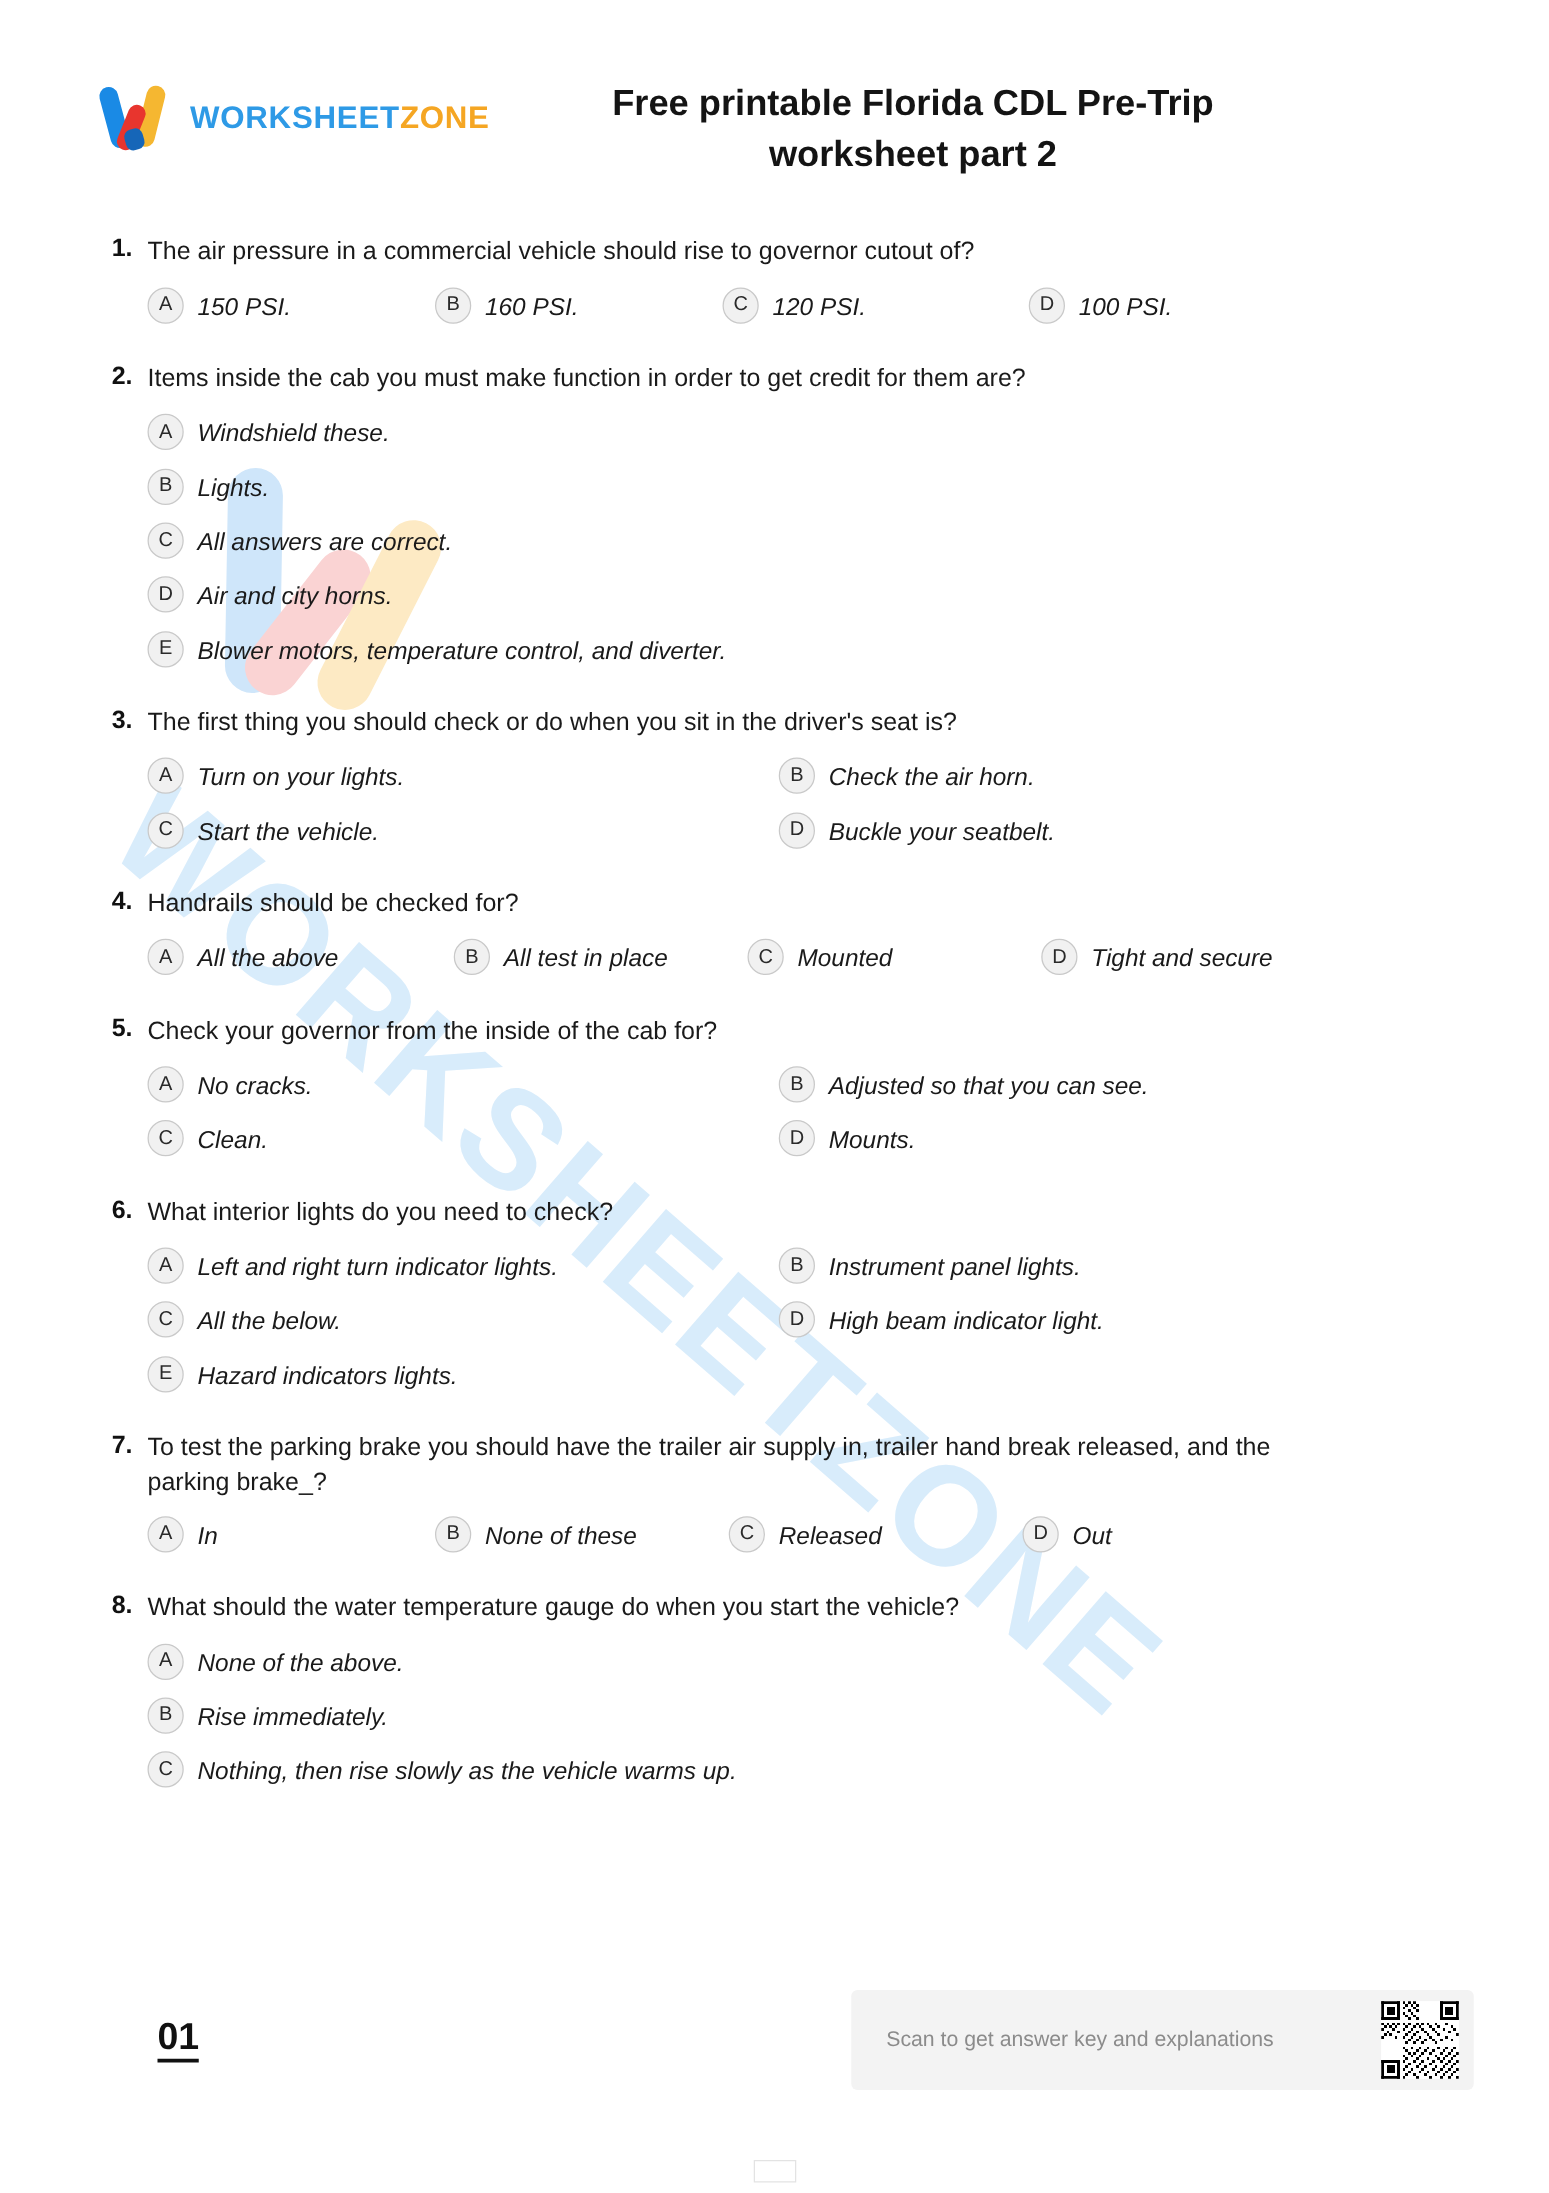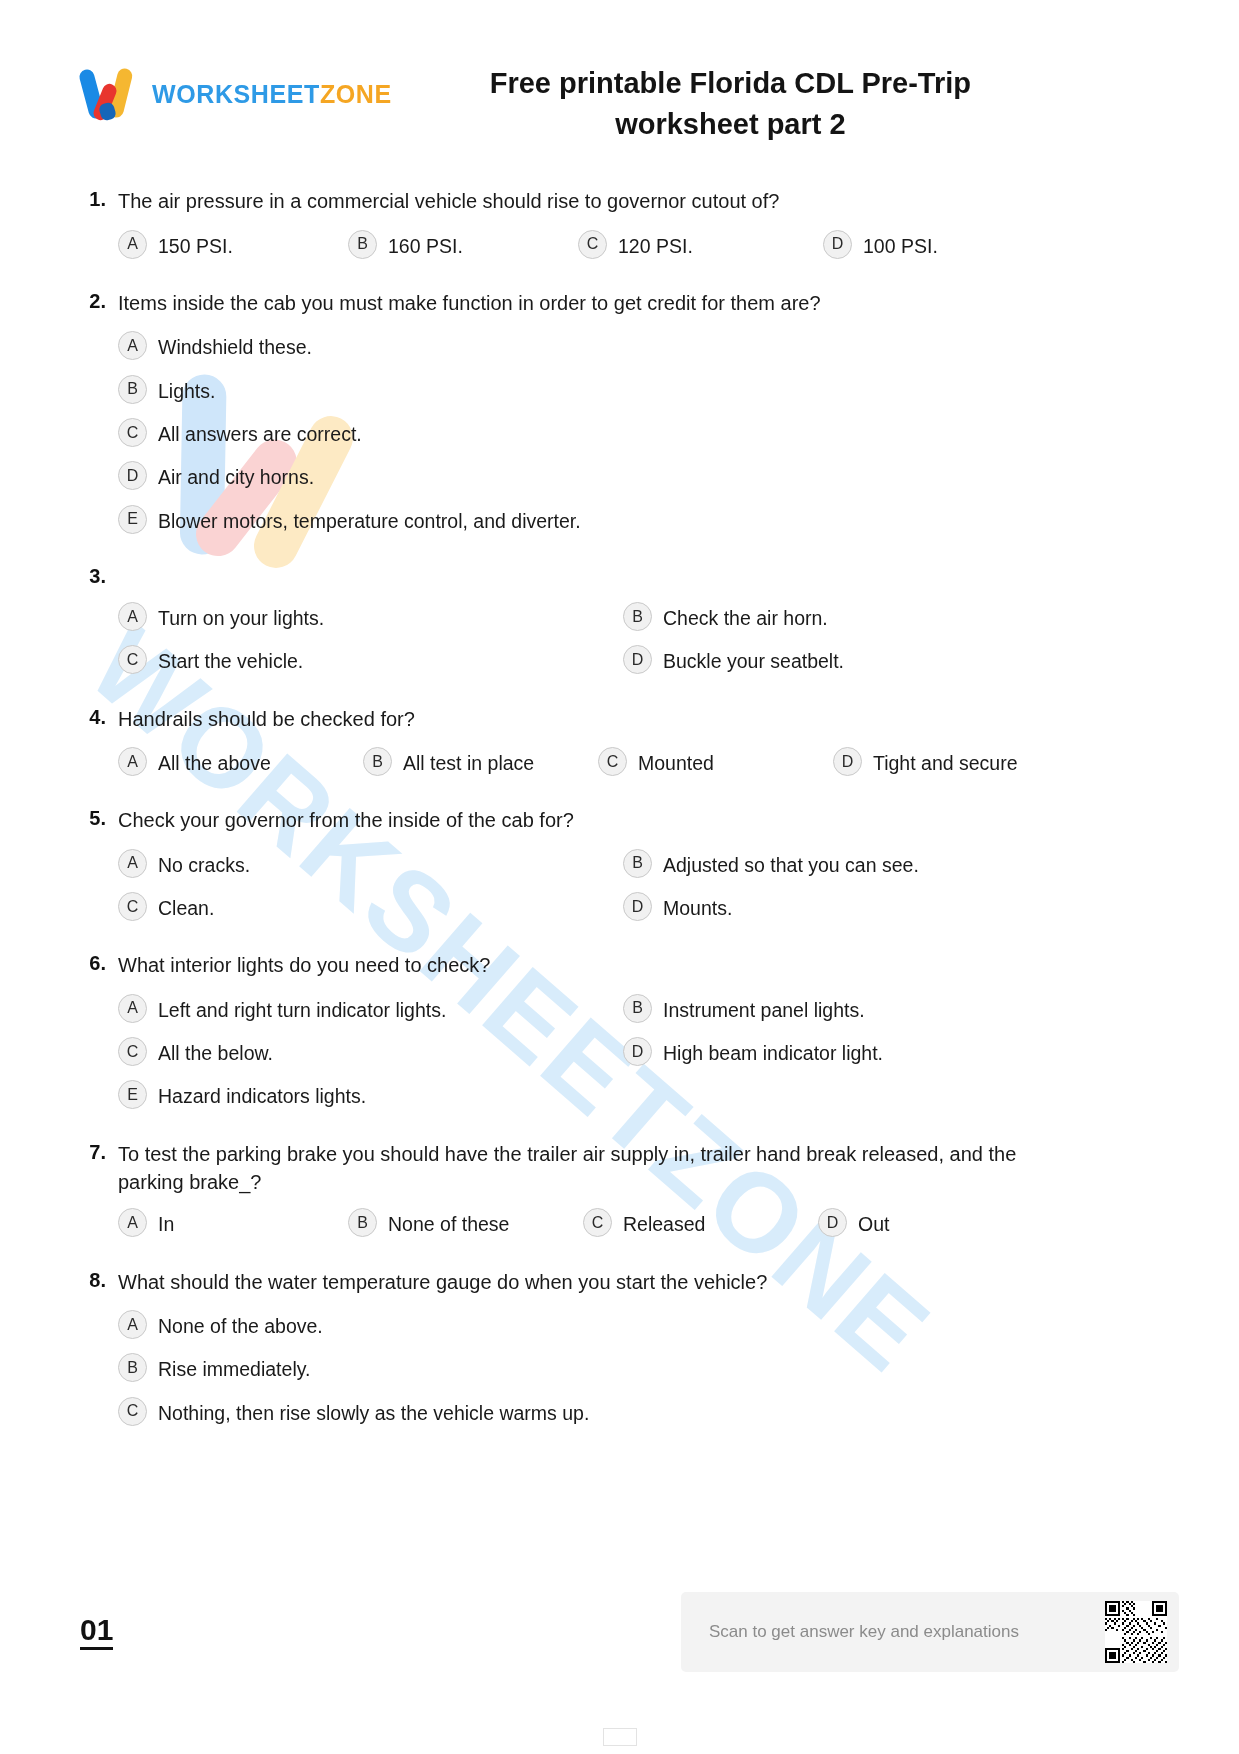--- a/index.html
+++ b/index.html
@@ -100,21 +100,21 @@
   .bullet {
     flex: 0 0 auto;
     width: 29px; height: 29px;
     border-radius: 50%;
     border: 1px solid #c9c9c9;
     background: #f1f1f1;
     display: flex; align-items: center; justify-content: center;
     font-size: 16px; color: #2a2a2a;
     line-height: 1;
   }
-  .opt-label { padding-top: 3px; }
+  .opt-label { padding-top: 3px; font-style: italic; }
 
   
   .opts-stack .opt { margin-bottom: 14px; }
   .opts-stack .opt:last-child { margin-bottom: 0; }
 
   
   .opts-grid2 {
     display: grid;
     grid-template-columns: 505px 1fr;
     row-gap: 14px;
@@ -127,20 +127,21 @@
     position: absolute;
     left: 0; right: 0; bottom: 82px;
     padding: 0 60px 0 80px;
     display: flex; align-items: center; z-index: 3;
   }
   .page-no {
     font-size: 30px; font-weight: 700; color: #111;
     border-bottom: 3px solid #111;
     padding-bottom: 2px;
     line-height: 1;
+    margin-left: 46px;
   }
   .scan-box {
     margin-left: auto;
     width: 498px; height: 80px;
     background: #f3f3f3;
     border-radius: 5px;
     display: flex; align-items: center;
     padding: 0 12px 0 28px;
     gap: 16px;
     justify-content: space-between;
@@ -235,20 +236,21 @@
         <div class="opt">
           <span class="bullet">E</span>
           <span class="opt-label">Blower motors, temperature control, and diverter.</span>
         </div>
       </div>
     </div>
 
     <div class="q-block">
       <div class="q-head">
         <div class="q-num">3.</div>
+        <div class="q-text">The first thing you should check or do when you sit in the driver's seat is?</div>
       </div>
       <div class="opts opts-grid2">
         <div class="opt">
           <span class="bullet">A</span>
           <span class="opt-label">Turn on your lights.</span>
         </div>
         <div class="opt">
           <span class="bullet">B</span>
           <span class="opt-label">Check the air horn.</span>
         </div>

